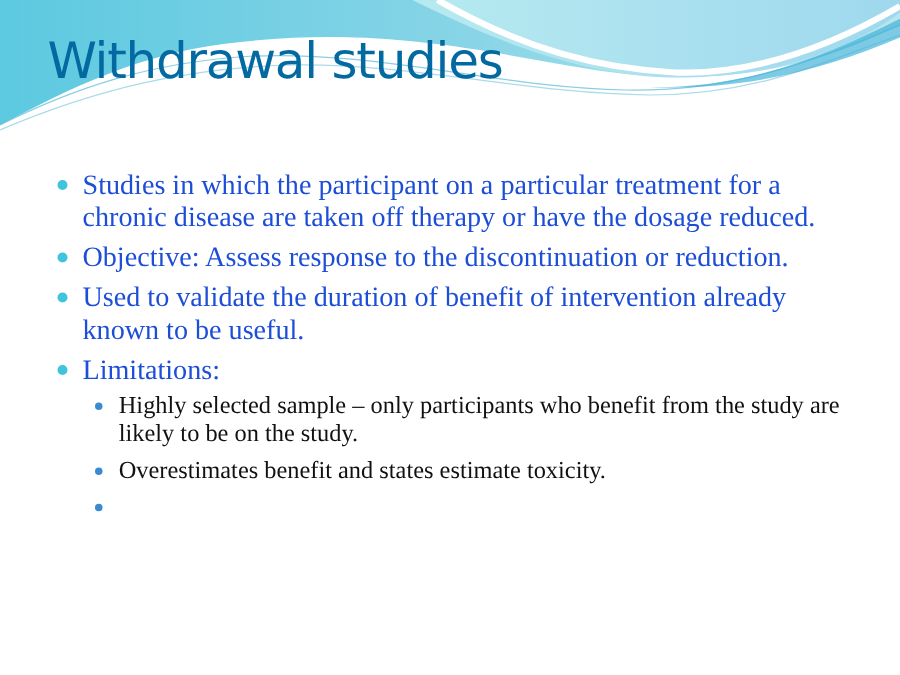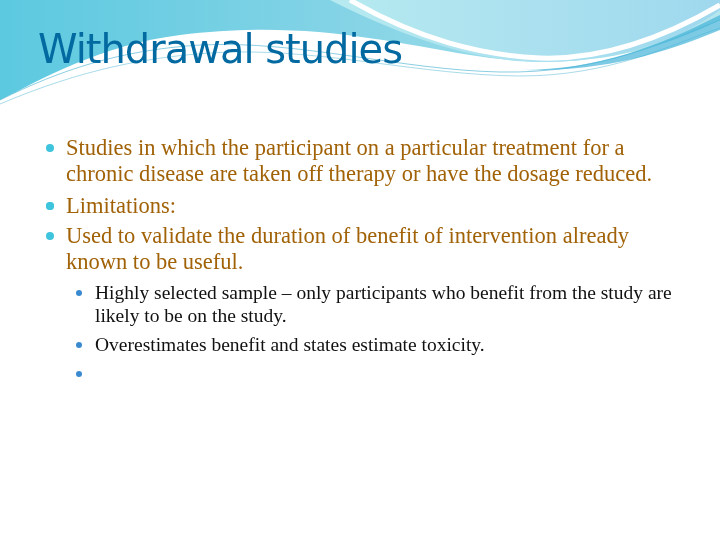--- a/index.html
+++ b/index.html
@@ -1,20 +1,20 @@
 <!DOCTYPE html>
 <html><head>
 <meta charset="utf-8">
 <style>
   html, body { margin:0; padding:0; }
   body { width:720px; height:540px; overflow:hidden; background:#ffffff; position:relative; font-family:"Liberation Serif", serif; }
   .bg { position:absolute; left:0; top:0; width:720px; height:540px; }
   .title { position:absolute; left:38px; top:26px; font-family:"DejaVu Sans", sans-serif; font-size:40px; color:#0369a1; letter-spacing:-1px; font-weight:normal; }
   .content { position:absolute; left:46px; top:135px; width:640px; }
-  .l1 { position:relative; padding-left:20px; font-size:22.5px; line-height:26px; color:#a16207; margin-bottom:6px; }
+  .l1 { position:relative; padding-left:20px; font-size:22.5px; line-height:26px; color:#1d4ed8; margin-bottom:6px; }
   .l1 .dot { position:absolute; left:0; top:9px; width:8px; height:8px; border-radius:50%; background:#3ec4dc; }
   .l2 { position:relative; padding-left:49px; font-size:19.5px; line-height:23px; color:#111; margin-bottom:6px; }
   .l2 .dot { position:absolute; left:30px; top:9px; width:6px; height:6px; border-radius:50%; background:#3a8ad0; }
 </style>
 </head>
 <body>
 
 <svg class="bg" viewBox="0 0 720 540" xmlns="http://www.w3.org/2000/svg">
   <defs>
     <linearGradient id="g1" x1="0" y1="0" x2="1" y2="0">
@@ -32,19 +32,19 @@
   <path d="M350 0 C420 40 480 55 540 58 C600 60 660 40 720 5" stroke="#ffffff" stroke-width="5" fill="none"></path>
   <path d="M0 100 C60 70 120 50 200 45 C300 40 400 70 500 72 C600 74 670 40 720 20" stroke="#5ab9d6" stroke-width="1" fill="none" opacity="0.7"></path>
   <path d="M0 104 C80 70 150 55 230 52 C330 50 420 75 520 76 C610 76 670 45 720 28" stroke="#6fc3db" stroke-width="1" fill="none" opacity="0.6"></path>
   <path d="M520 70 C600 70 660 45 720 15 V30 C660 55 600 72 520 70 Z" fill="#44b4d8" opacity="0.7"></path>
 </svg>
 
 <div class="title">Withdrawal studies</div>
 
 <div class="content">
   <div class="l1"><span class="dot"></span><span>Studies in which the participant on a particular treatment for a chronic disease are taken off therapy or have the dosage reduced.</span></div>
-  <div class="l1"><span class="dot"></span></div>
+  <div class="l1"><span class="dot"></span><span>Objective: Assess response to the discontinuation or reduction.</span></div>
+  <div class="l1"><span class="dot"></span><span>Used to validate the duration of benefit of intervention already known to be useful.</span></div>
   <div class="l1" style="margin-bottom:4px"><span class="dot"></span><span>Limitations:</span></div>
-  <div class="l1"><span class="dot"></span><span>Used to validate the duration of benefit of intervention already known to be useful.</span></div>
   <div class="l2"><span class="dot"></span><span>Highly selected sample – only participants who benefit from the study are likely to be on the study.</span></div>
   <div class="l2"><span class="dot"></span><span>Overestimates benefit and states estimate toxicity.</span></div>
   <div class="l2"><span class="dot"></span></div>
 </div>
 
 </body></html>

